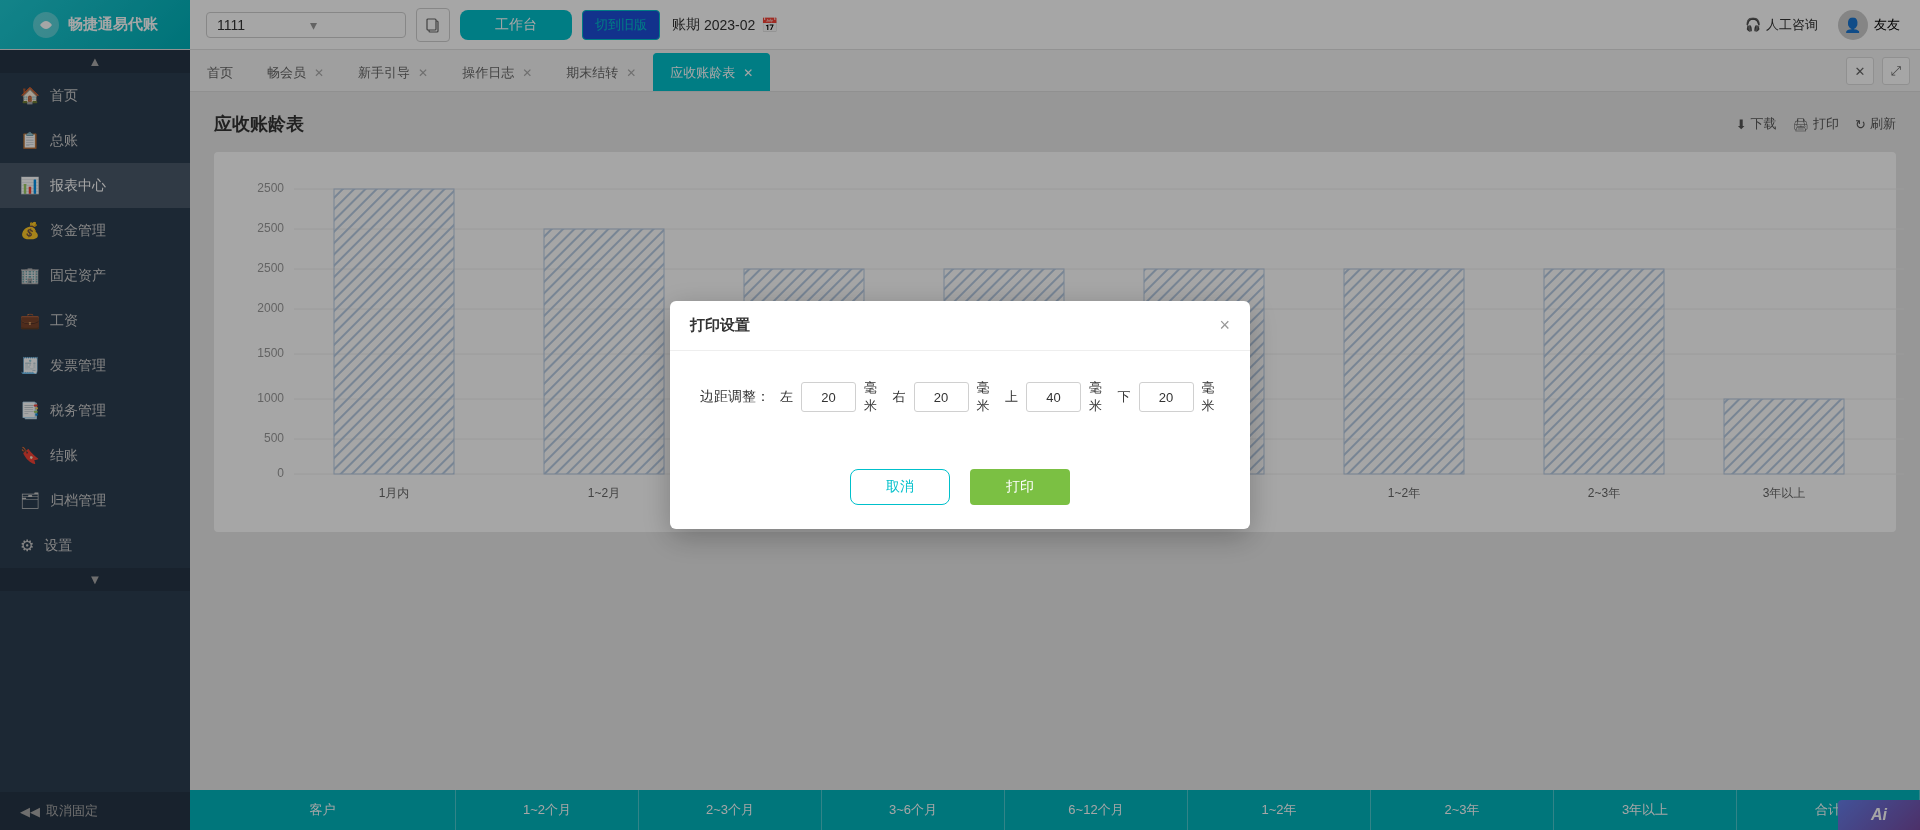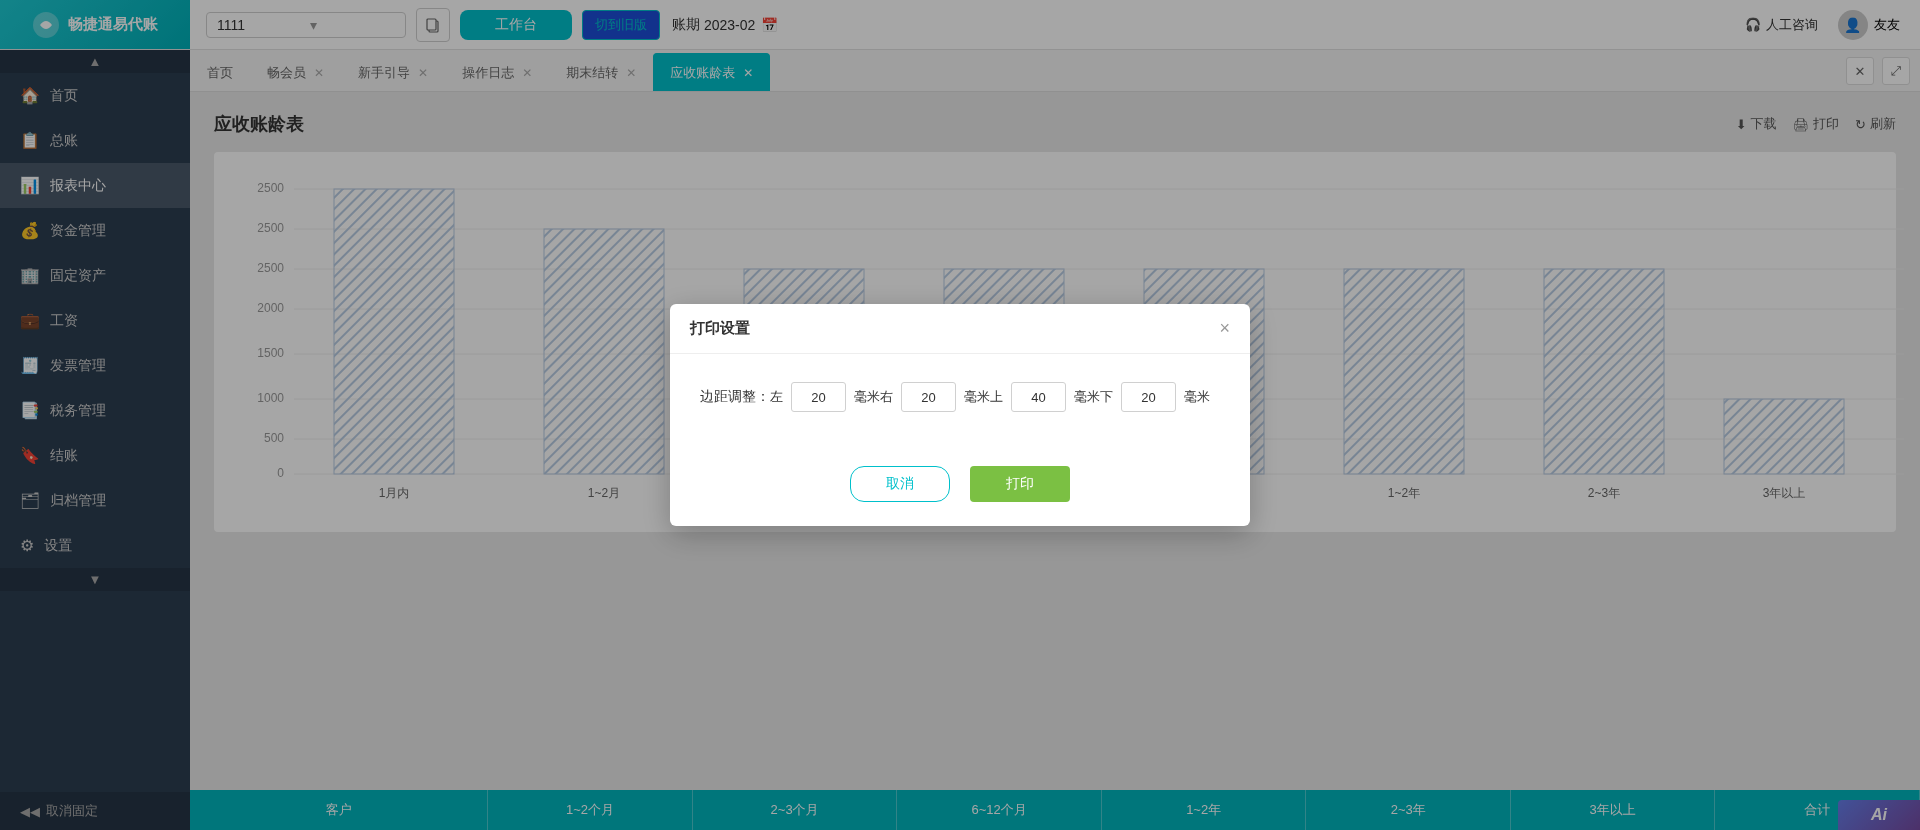--- a/index.html
+++ b/index.html
@@ -331,21 +331,21 @@
       cursor: pointer;
       color: #999;
       font-size: 18px;
     }
     .dialog-body {
       padding: 28px 30px 20px;
     }
     .form-row {
       display: flex;
       align-items: center;
-      gap: 0;
+      gap: 10px;
       margin-bottom: 24px;
     }
     .form-label {
       font-size: 14px;
       color: #333;
       white-space: nowrap;
     }
     .margin-group {
       display: flex;
       align-items: center;
@@ -374,21 +374,21 @@
       justify-content: center;
       gap: 20px;
       padding: 10px 20px 24px;
     }
     .btn-cancel {
       width: 100px;
       height: 36px;
       border: 1px solid #00c0cb;
       color: #00c0cb;
       background: #fff;
-      border-radius: 14px;
+      border-radius: 8px;
       font-size: 14px;
       cursor: pointer;
     }
     .btn-confirm {
       width: 100px;
       height: 36px;
       border: none;
       color: #fff;
       background: #7bc043;
       border-radius: 4px;
@@ -619,20 +619,21 @@
             <text x="1370" y="325" fill="#666" font-size="12" text-anchor="middle">2~3年</text>
             <text x="1550" y="325" fill="#666" font-size="12" text-anchor="middle">3年以上</text>
           </svg>
         </div>
       </div>
 
       <div class="bottom-table">
         <div class="table-header-cell">客户</div>
         <div class="table-header-cell">1~2个月</div>
         <div class="table-header-cell">2~3个月</div>
+        <div class="table-header-cell">3~6个月</div>
         <div class="table-header-cell">6~12个月</div>
         <div class="table-header-cell">1~2年</div>
         <div class="table-header-cell">2~3年</div>
         <div class="table-header-cell">3年以上</div>
         <div class="table-header-cell">合计</div>
       </div>
     </div>
   </div>
 </div>
 

